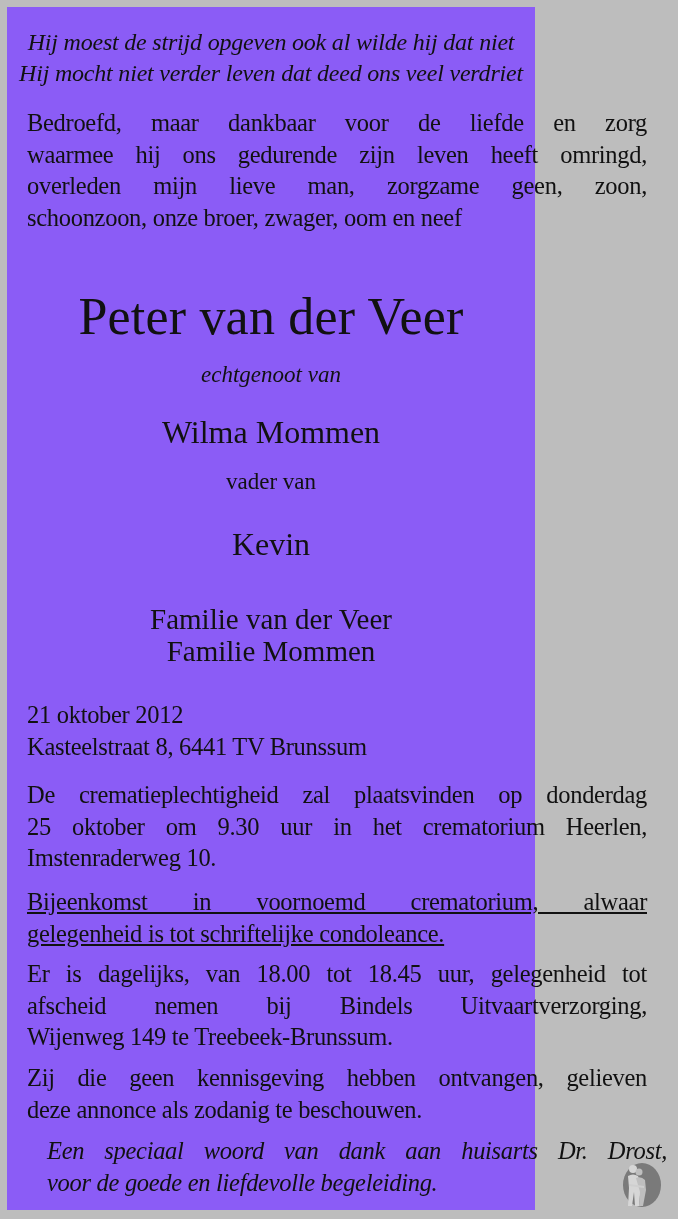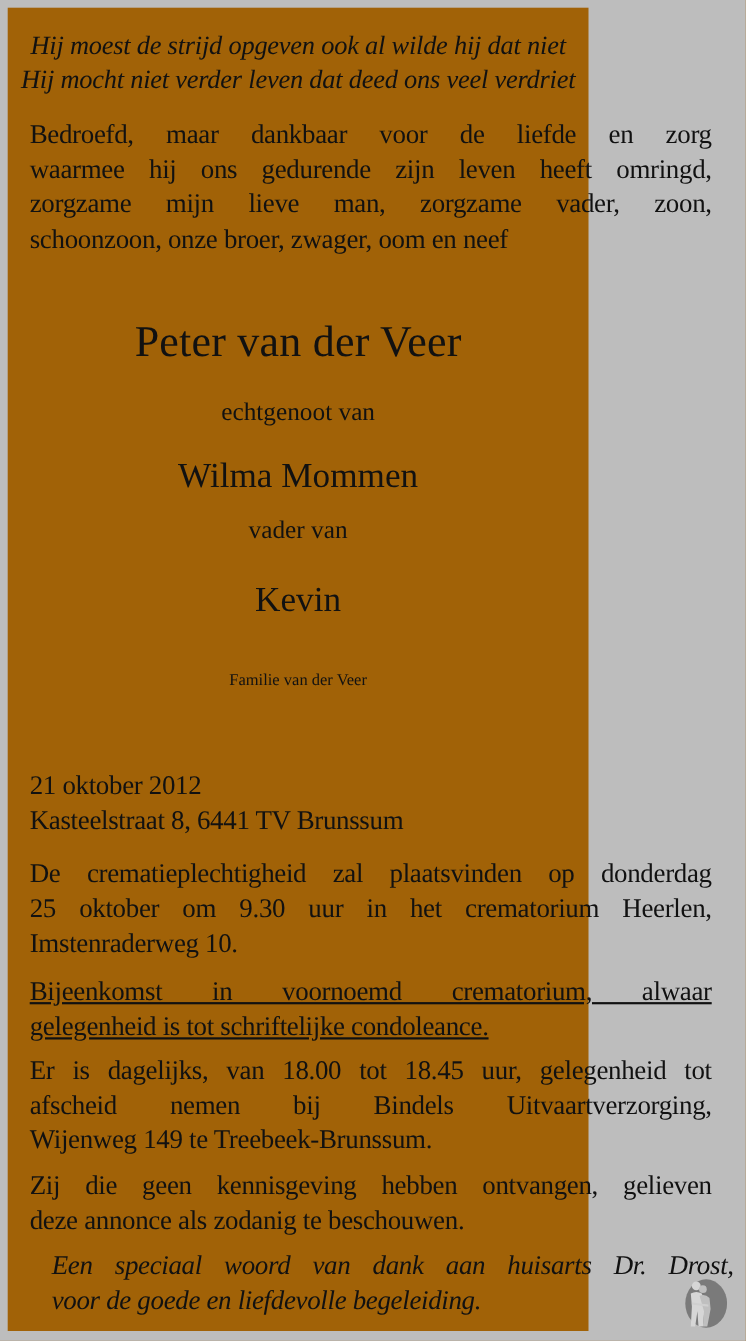--- a/index.html
+++ b/index.html
@@ -1,70 +1,71 @@
 <!DOCTYPE html>
 <html><head>
   <meta charset="utf-8">
   <style>
     html, body { margin: 0; padding: 0; }
     body { width: 678px; height: 1219px; background: #bdbdbd; overflow: hidden; }
     .card {
       position: absolute; left: 7px; top: 7px; width: 528px; height: 1203px;
-      background: #a16207; color: #111;
+      background: #8b5cf6; color: #111;
       font-family: "Liberation Serif", "DejaVu Serif", serif;
     }
     .motto {
       position: absolute; left: 0; right: 0; top: 20px;
       text-align: center; font-style: italic; font-size: 24px; line-height: 31px;
       letter-spacing: -0.2px;
     }
     .para {
       position: absolute; left: 20px; width: 620px;
       font-size: 24.5px; line-height: 31.5px; text-align: justify;
       letter-spacing: -0.3px;
     }
     .para .ln { display: block; text-align: justify; text-align-last: justify; }
     .para .ln.last { text-align-last: left; }
     .center { position: absolute; left: 0; right: 0; text-align: center; }
-    .name-big { font-size: 40px; top: 280px; letter-spacing: 0.2px; }
+    .name-big { font-size: 52px; top: 280px; letter-spacing: 0.2px; }
     .rel { font-size: 23px; }
     .name-mid { font-size: 32px; }
-    .fam { font-size: 15px; line-height: 32px; }
+    .fam { font-size: 29px; line-height: 32px; }
     .italic { font-style: italic; margin-left: 20px; }
     .icon {
       position: absolute; left: 612px; top: 1155px; width: 42px; height: 46px;
     }
   </style>
 </head>
 <body>
 
 <div class="card">
 
   <div class="motto">
     <div>Hij moest de strijd opgeven ook al wilde hij dat niet</div>
     <div>Hij mocht niet verder leven dat deed ons veel verdriet</div>
   </div>
 
   <div class="para" style="top:100px;">
     <span class="ln">Bedroefd, maar dankbaar voor de liefde en zorg</span>
     <span class="ln">waarmee hij ons gedurende zijn leven heeft omringd,</span>
-    <span class="ln">zorgzame mijn lieve man, zorgzame vader, zoon,</span>
+    <span class="ln">overleden mijn lieve man, zorgzame geen, zoon,</span>
     <span class="ln last">schoonzoon, onze broer, zwager, oom en neef</span>
   </div>
 
   <div class="center name-big">Peter van der Veer</div>
 
-  <div class="center rel" style="top:355px;">echtgenoot van</div>
+  <div class="center rel" style="top:355px;font-style:italic;">echtgenoot van</div>
   <div class="center name-mid" style="top:407px;">Wilma Mommen</div>
 
   <div class="center rel" style="top:462px;">vader van</div>
   <div class="center name-mid" style="top:519px;">Kevin</div>
 
   <div class="center fam" style="top:596px;">
     <div>Familie van der Veer</div>
+    <div>Familie Mommen</div>
   </div>
 
   <div class="para" style="top:692px;">
     <span class="ln last">21 oktober 2012</span>
     <span class="ln last">Kasteelstraat 8, 6441 TV Brunssum</span>
   </div>
 
   <div class="para" style="top:772px;">
     <span class="ln">De crematieplechtigheid zal plaatsvinden op donderdag</span>
     <span class="ln">25 oktober om 9.30 uur in het crematorium Heerlen,</span>

